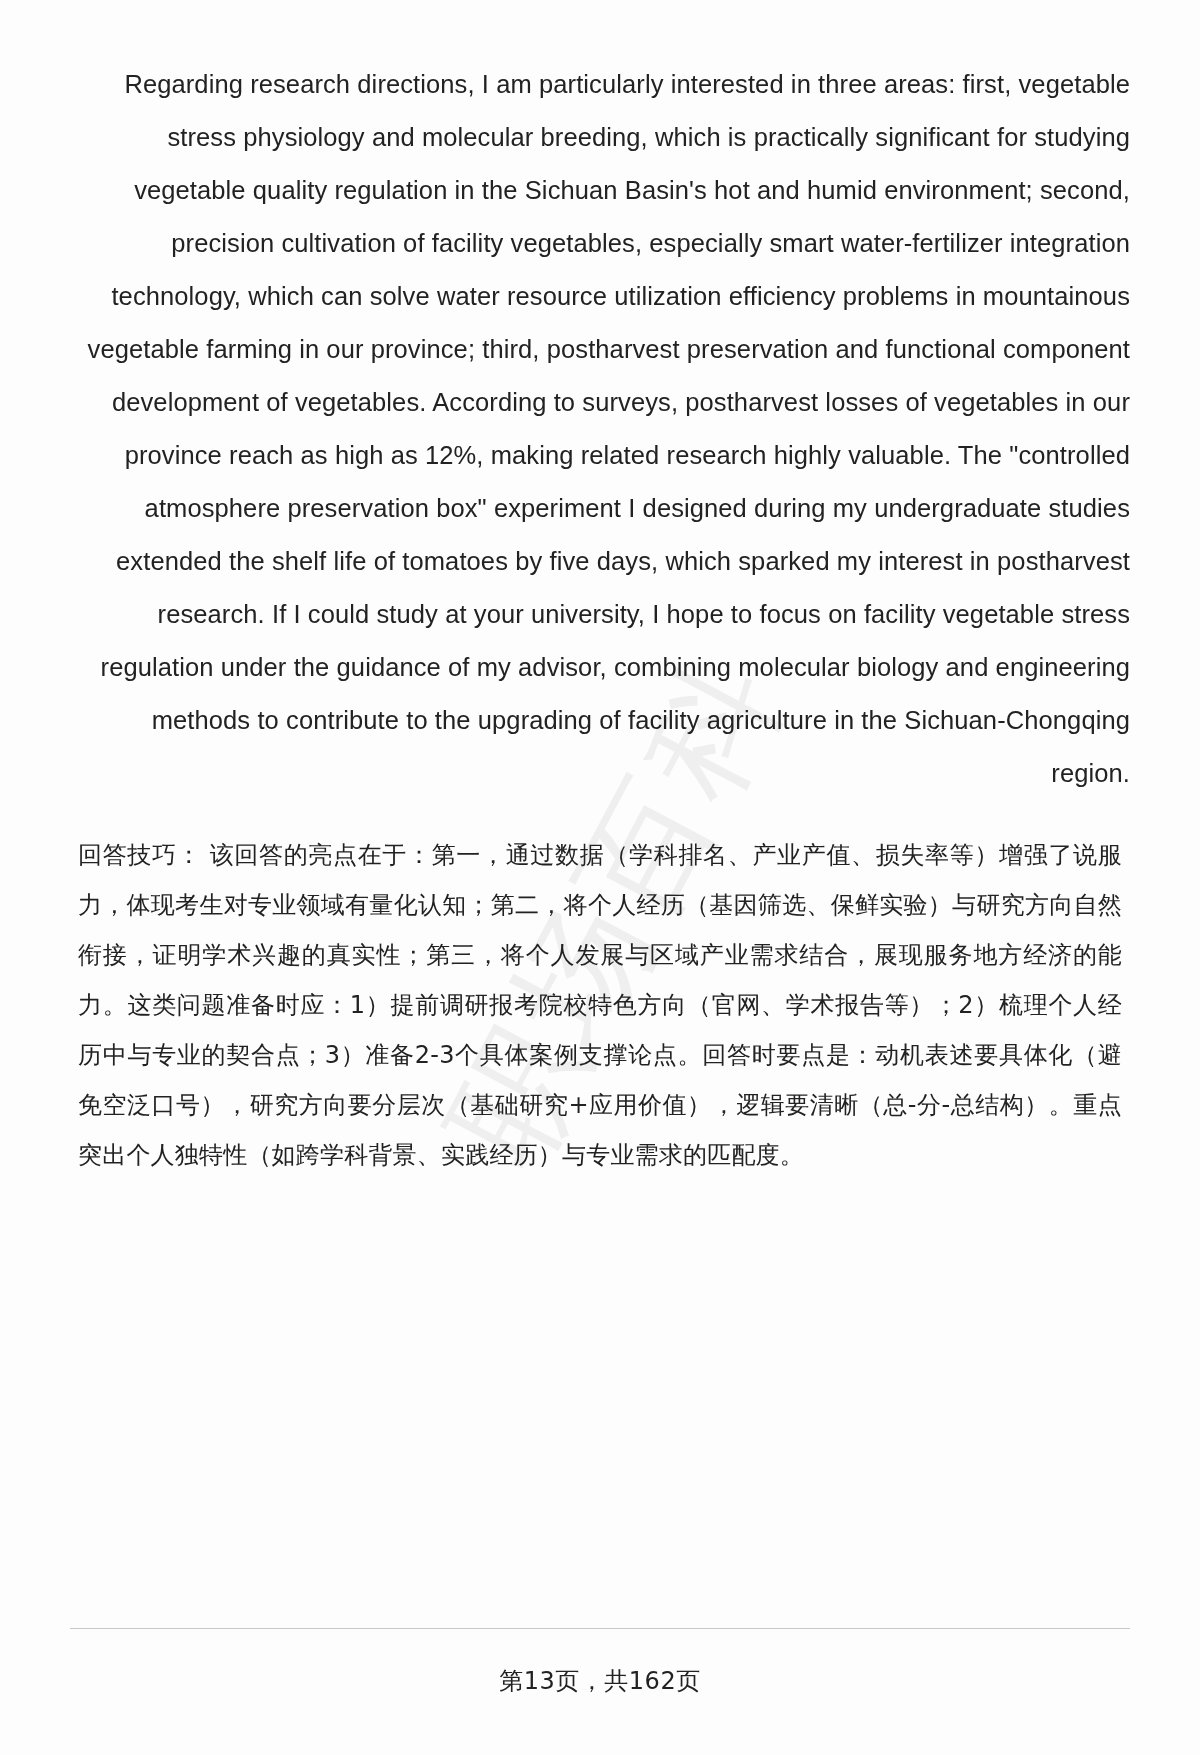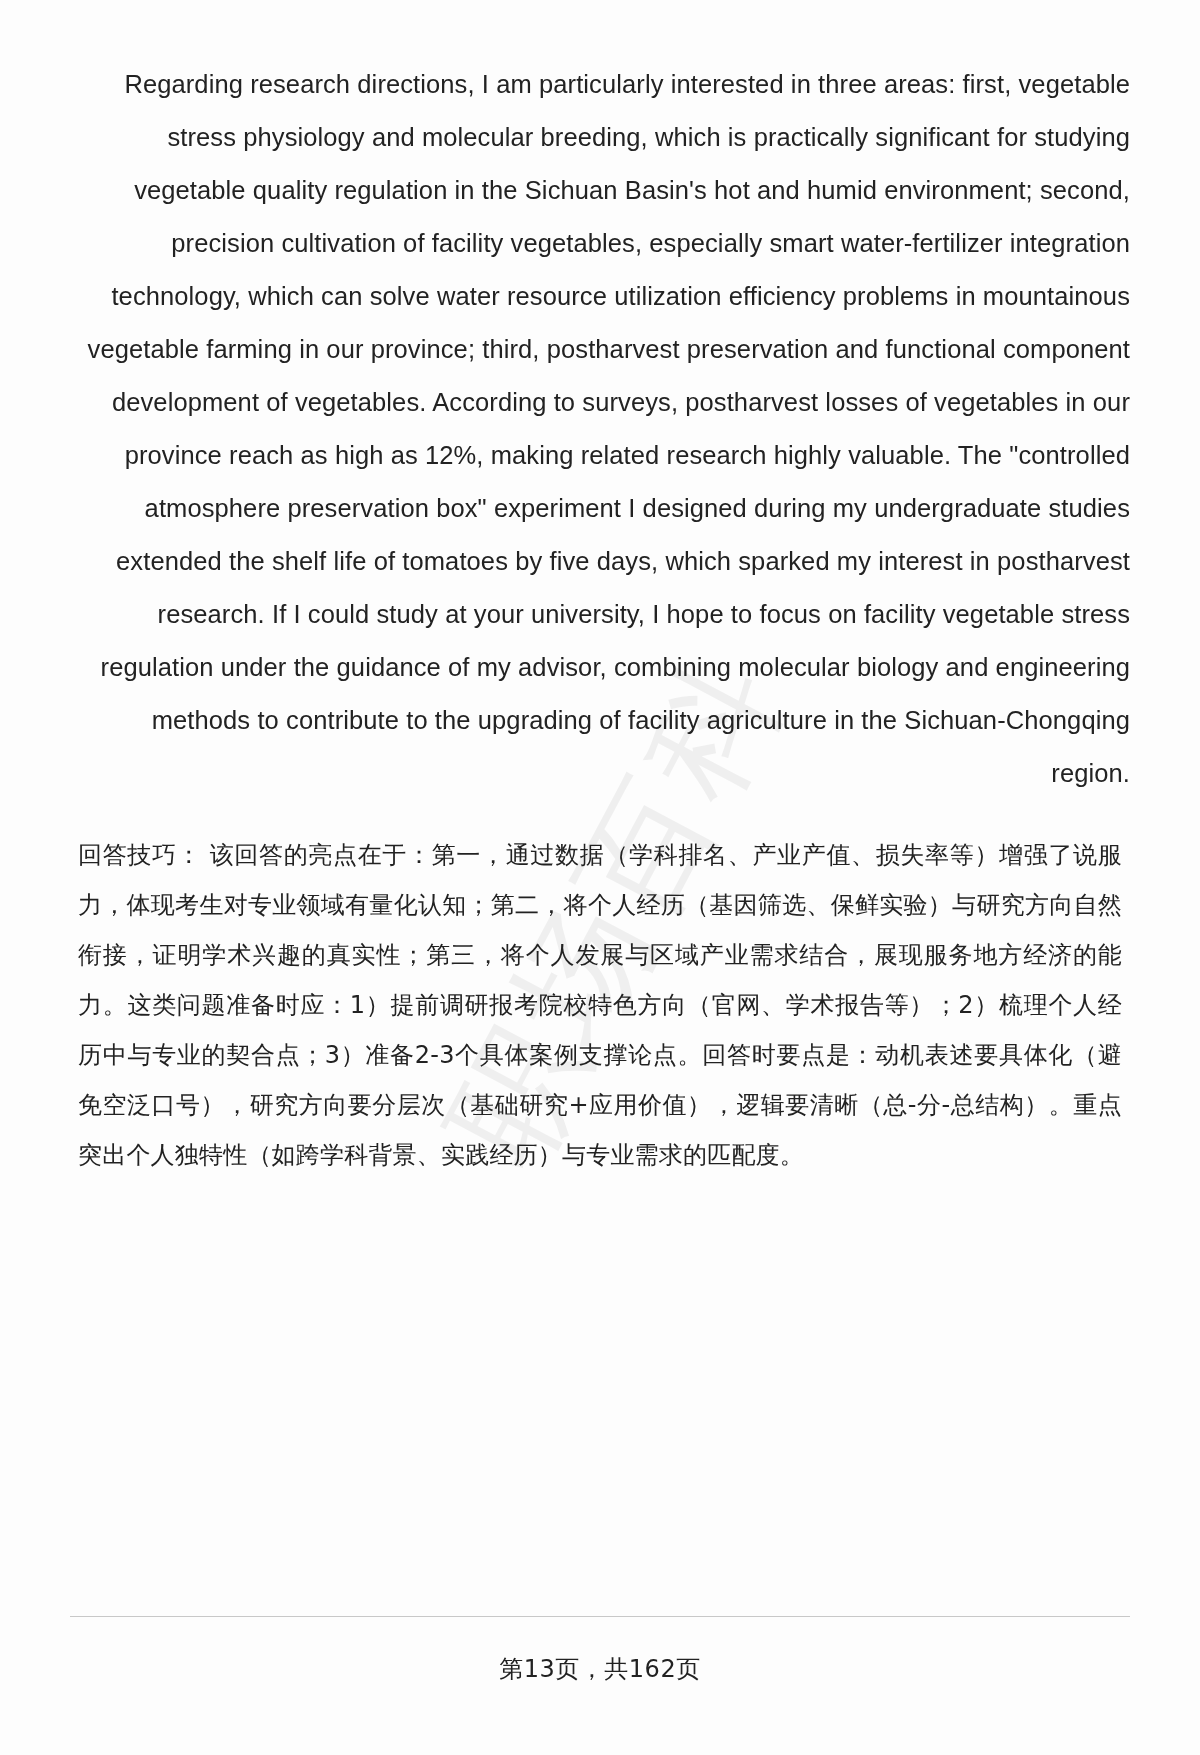--- a/index.html
+++ b/index.html
@@ -62,21 +62,21 @@
     color: #222222;
     margin: 8px;
     text-align: justify;
     font-family: "DejaVu Sans", "Liberation Sans", sans-serif;
     letter-spacing: 0.2px;
   }
   .footer {
     position: absolute;
     left: 70px;
     right: 70px;
-    bottom: 70px;
+    bottom: 58px;
     z-index: 3;
   }
   .footer-rule {
     border-top: 1px solid #c8c8c8;
     margin-bottom: 36px;
   }
   .footer-text {
     text-align: center;
     font-size: 24px;
     color: #222222;

